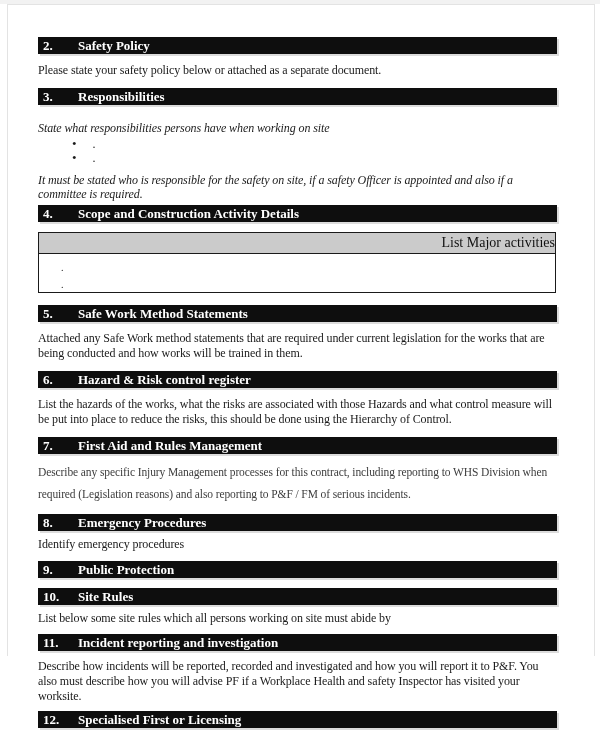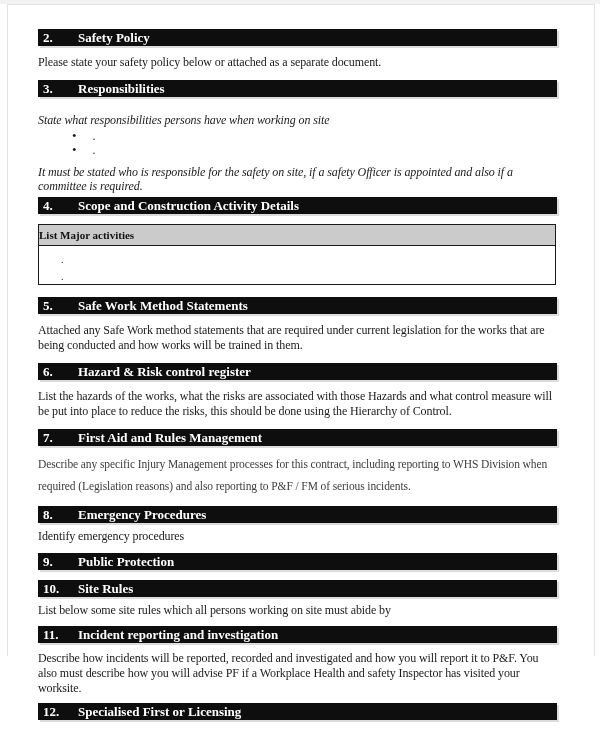--- a/index.html
+++ b/index.html
@@ -7,21 +7,21 @@
     width:600px;height:730px;position:relative;background:#ffffff;
     font-family:"Liberation Serif","DejaVu Serif",serif;
     overflow:hidden;color:#111;
   }
   .top-shade{
     position:absolute;left:0;top:0;width:600px;height:4px;background:#f2f2f2;
   }
   .page{
     position:absolute;left:7px;top:4px;width:588px;height:652px;
     background:#ffffff;border:1px solid #e3e3e3;border-bottom:none;
-    box-sizing:border-box;padding:0 37px 0 30px;
+    box-sizing:border-box;padding:8px 37px 0 30px;
   }
   .bar{
     background:#0e0e0e;color:#ffffff;height:17px;line-height:17px;
     font-weight:bold;font-size:13px;white-space:nowrap;
     box-shadow:2px 2px 0 #dcdcdc;
   }
   .bar .num{display:inline-block;width:40px;padding-left:5px;box-sizing:border-box;}
   .body-text{
     margin:0;font-size:12px;line-height:15px;letter-spacing:-0.1px;color:#1a1a1a;
   }
@@ -30,21 +30,21 @@
     margin:0;font-style:italic;font-size:12px;line-height:14px;color:#1a1a1a;letter-spacing:-0.1px;
   }
   ul.dots{margin:2px 0 0 0;padding:0 0 0 34px;list-style:none;}
   ul.dots li{font-size:12px;line-height:13px;color:#1a1a1a;}
   ul.dots li::before{content:"\2022";font-size:13px;margin-right:16px;}
   .tbl{
     border:1px solid #1a1a1a;margin-top:10px;width:518px;box-sizing:border-box;
   }
   .tbl-head{
     background:#cbcbcb;border-bottom:1px solid #1a1a1a;height:20px;line-height:20px;
-    text-align:left;font-weight:bold;font-size:11px;color:#111;
+    text-align:right;font-weight:normal;font-size:14px;color:#111;
   }
   .tbl-body{height:38px;padding:5px 0 0 22px;box-sizing:border-box;background:#fff;}
   .tbl-row{font-size:10px;line-height:17px;color:#222;}
   
   .mt24{margin-top:24px;}  .mt12{margin-top:12px;}  .mt10{margin-top:10px;}
   .mt9{margin-top:9px;}    .mt8{margin-top:8px;}    .mt7{margin-top:7px;}
   .mt6{margin-top:6px;}    .mt4{margin-top:4px;}    .mt2{margin-top:16px;}
   .mt0{margin-top:8px;}
 </style>
 </head>

